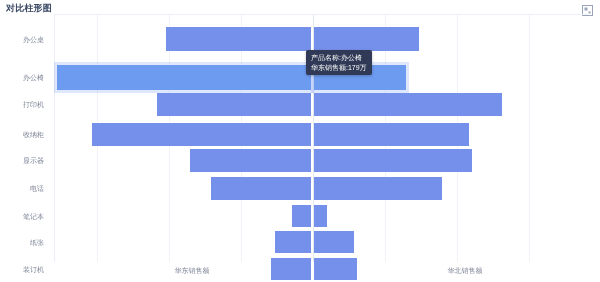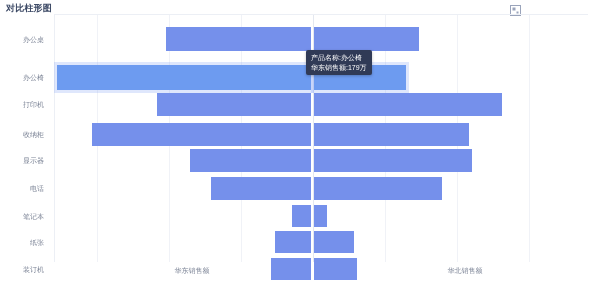--- a/index.html
+++ b/index.html
@@ -5,21 +5,21 @@
   * { box-sizing: border-box; }
   html, body {
     margin: 0; padding: 0;
     width: 600px; height: 282px;
     background: #ffffff;
     font-family: "Liberation Sans", "DejaVu Sans", sans-serif;
     overflow: hidden;
   }
   #app {
     position: relative;
-    width: 528px; height: 282px;
+    width: 600px; height: 282px;
     background: #ffffff;
   }
 
   
   .chart-title {
     position: absolute;
     left: 6px; top: 3px;
     font-size: 9px;
     font-weight: bold;
     color: #3d4a66;

